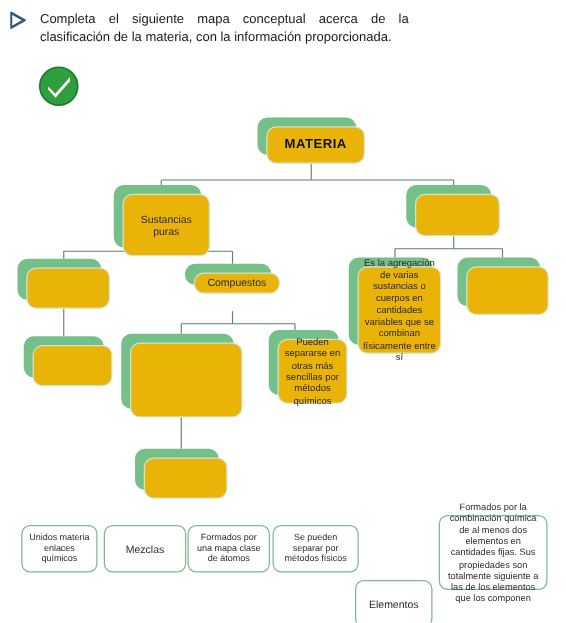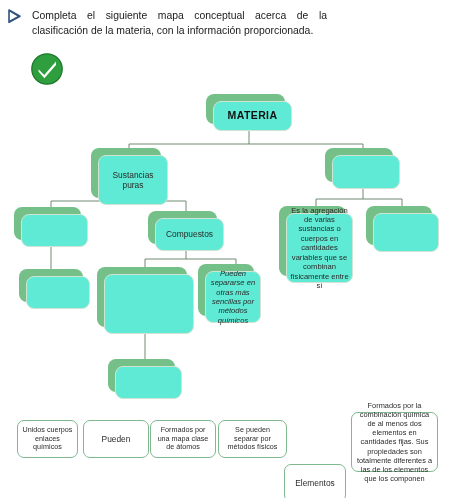--- a/index.html
+++ b/index.html
@@ -83,21 +83,21 @@
     height: calc(100% - 7px);
     background: #74c088;
     border-radius: 8px;
   }
   .node .card-face {
     position: absolute;
     left: 7px;
     top: 7px;
     width: calc(100% - 7px);
     height: calc(100% - 7px);
-    background: #5eead4;
+    background: #eab308;
     border: 1px solid #cfe4d2;
     border-radius: 8px;
     display: flex;
     align-items: center;
     box-sizing: border-box;
     padding: 2px 3px;
   }
   .node .node-label {
     font-size: 7.6px;
     line-height: 9.4px;
@@ -218,21 +218,21 @@
     </div>
   </div>
 
   <div class="node" style="left:14px; top:207px; width:74px; height:40px;">
     <div class="shadow-back"></div>
     <div class="card-face">
       <span class="node-label"></span>
     </div>
   </div>
 
-  <div class="node title-node" style="left:148px; top:211px; width:76px; height:40px;">
+  <div class="node title-node" style="left:148px; top:211px; width:76px; height:24px;">
     <div class="shadow-back"></div>
     <div class="card-face">
       <span class="node-label">Compuestos</span>
     </div>
   </div>
 
   <div class="node" style="left:279px; top:206px; width:74px; height:77px;padding-left:11px;">
     <div class="shadow-back"></div>
     <div class="card-face">
       <span class="node-label">Es la agregación de varias sustancias o cuerpos en cantidades variables que se combinan físicamente entre sí</span>
@@ -253,55 +253,55 @@
     </div>
   </div>
 
   <div class="node" style="left:97px; top:267px; width:97px; height:67px;">
     <div class="shadow-back"></div>
     <div class="card-face">
       <span class="node-label"></span>
     </div>
   </div>
 
-  <div class="node" style="left:198px; top:264px; width:63px; height:59px;font-style:italic;">
+  <div class="node" style="left:215px; top:264px; width:63px; height:59px;">
     <div class="shadow-back"></div>
     <div class="card-face">
       <span class="node-label">Pueden separarse en otras más sencillas por métodos químicos</span>
     </div>
   </div>
 
   <div class="node" style="left:108px; top:359px; width:74px; height:40px;">
     <div class="shadow-back"></div>
     <div class="card-face">
       <span class="node-label"></span>
     </div>
   </div>
 
 </div>
 
 <div id="answer-bank">
 
   <div class="option-chip" style="left:17px; top:420px; width:61px; height:38px;">
-    <span class="chip-label">Unidos cuerpos enlaces químicos</span>
+    <span class="chip-label">Unidos materia enlaces químicos</span>
   </div>
 
   <div class="option-chip single-word" style="left:83px; top:420px; width:66px; height:38px;">
-    <span class="chip-label">Pueden</span>
+    <span class="chip-label">Mezclas</span>
   </div>
 
   <div class="option-chip" style="left:150px; top:420px; width:66px; height:38px;">
     <span class="chip-label">Formados por una mapa clase de átomos</span>
   </div>
 
   <div class="option-chip" style="left:218px; top:420px; width:69px; height:38px;">
     <span class="chip-label">Se pueden separar por métodos físicos</span>
   </div>
 
   <div class="option-chip single-word" style="left:284px; top:420px; width:62px; height:38px;margin-top:44px;">
     <span class="chip-label">Elementos</span>
   </div>
 
   <div class="option-chip wide-chip" style="left:351px; top:412px; width:87px; height:60px;">
-    <span class="chip-label">Formados por la combinación química de al menos dos elementos en cantidades fijas. Sus propiedades son totalmente diferentes a las de los elementos que los componen</span>
+    <span class="chip-label">Formados por la combinación química de al menos dos elementos en cantidades fijas. Sus propiedades son totalmente siguiente a las de los elementos que los componen</span>
   </div>
 
 </div>
 
 </body></html>

